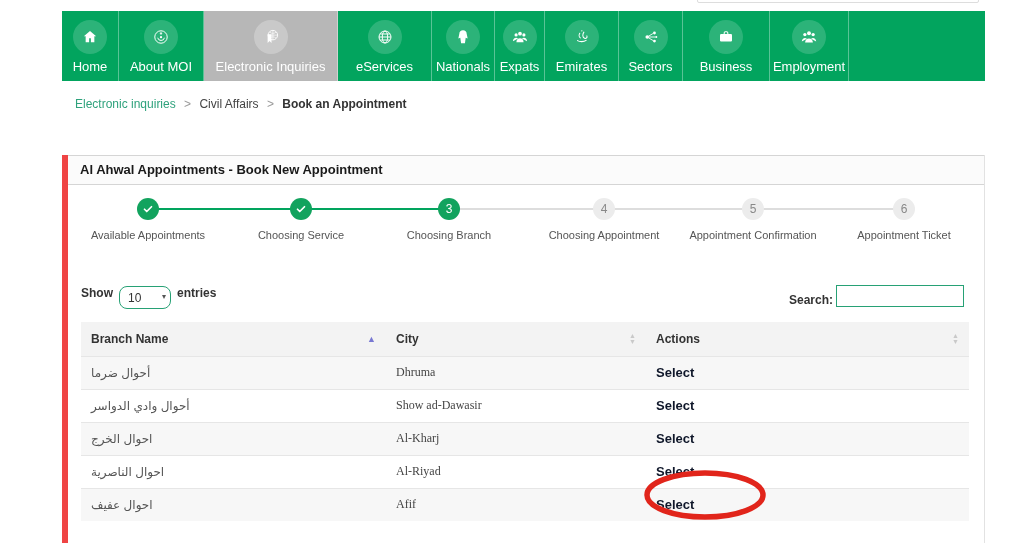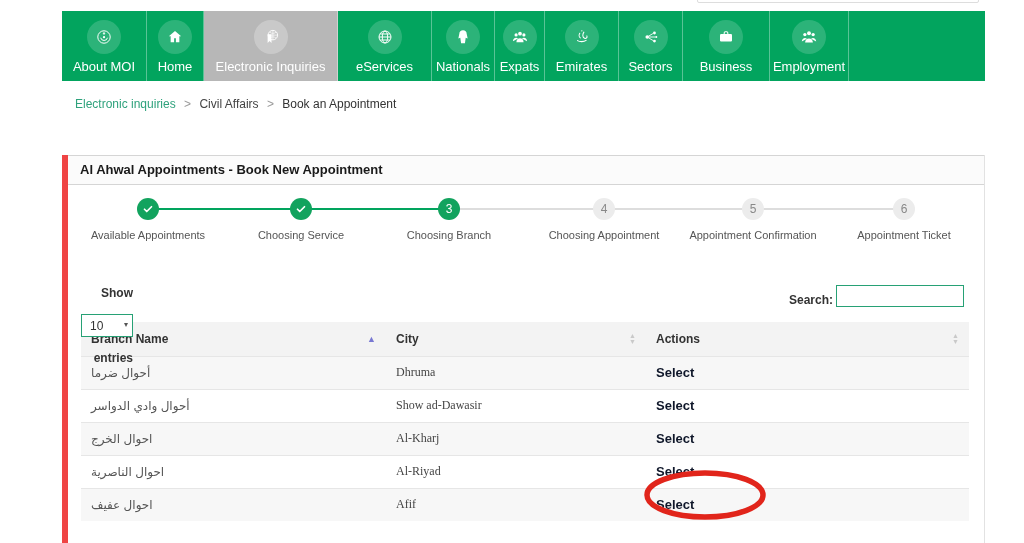--- a/index.html
+++ b/index.html
@@ -21,21 +21,21 @@
     background:rgba(255,255,255,.17); display:flex; align-items:center; justify-content:center;
     margin-bottom:5px; }
   .nav-tab.active .icon-circle { background:rgba(255,255,255,.26); }
   .icon-circle svg { width:18px; height:18px; }
   .nav-label { color:#fff; font-size:13px; white-space:nowrap; }
 
   
   .breadcrumb { position:absolute; left:75px; top:97px; font-size:12px; color:#444; }
   .breadcrumb .crumb-link { color:#2fa27c; text-decoration:none; cursor:pointer; }
   .breadcrumb .sep { color:#999; margin:0 5px; }
-  .breadcrumb .current { font-weight:normal; color:#333; }
+  .breadcrumb .current { font-weight:bold; color:#333; }
 
   
   .container { position:absolute; left:62px; top:155px; width:923px; height:436px;
     border-left:6px solid #ef4444; border-right:1px solid #e2e2e2; background:#fff; }
   .panel-title { height:30px; line-height:28px; background:#fbfbfb;
     border-top:1px solid #d5d5d5; border-bottom:1px solid #d5d5d5;
     font-weight:bold; font-size:13px; color:#1a1a1a; padding-left:12px; }
 
   
   .steps { position:relative; height:86px; }
@@ -46,25 +46,25 @@
   .step-circle { width:22px; height:22px; border-radius:50%; margin:0 auto;
     display:flex; align-items:center; justify-content:center;
     font-size:12px; color:#888; background:#ececec; }
   .step.done .step-circle, .step.current .step-circle { background:#12a35e; color:#fff; }
   .step-circle svg { width:12px; height:12px; }
   .step-label { margin-top:9px; font-size:11px; color:#555; }
 
   
   .toolbar { margin:14px 20px 0 13px; height:25px; position:relative;
     font-size:12px; font-weight:bold; color:#333; }
-  .show-wrap { position:absolute; left:0; top:1px; display:flex; align-items:flex-end; gap:14px;flex-direction:column; }
+  .show-wrap { position:absolute; left:0; top:1px; display:flex; align-items:flex-start; gap:6px; }
   .select-wrap { position:relative; display:inline-block; }
   .page-size { appearance:none; -webkit-appearance:none; width:52px; height:23px;
     border:1px solid #27a175; background:#fff; font-size:12px; padding:0 16px 0 8px;
-    color:#333; border-radius:0; }
+    color:#333; border-radius:8px; }
   .select-caret { position:absolute; right:5px; top:6px; font-size:8px; color:#555;
     pointer-events:none; }
   .search-wrap { position:absolute; right:0; top:0; display:flex; align-items:flex-end; gap:3px; }
   .search-input { width:128px; height:22px; border:1px solid #27a175; padding:0 5px;
     font-size:12px; }
 
   
   table.branches { margin:12px 20px 0 13px; width:888px; border-collapse:collapse;
     font-size:12px; }
   th { background:#f3f3f3; height:34px; font-weight:bold; color:#333; text-align:left;
@@ -81,38 +81,38 @@
 
   .red-ellipse { position:absolute; left:643px; top:469px; width:124px; height:52px;
     pointer-events:none; }
 </style>
 </head>
 <body>
 
 <div class="top-remnant"></div>
 
 <nav class="navbar">
+  <div class="nav-tab" style="width:57px">
+    <span class="icon-circle">
+      <svg viewBox="0 0 24 24">
+          <path fill="#fff" d="M12 4l-8.2 7h2.4v8h4.6v-5.2h2.4V19h4.6v-8h2.4z"></path>
+        </svg>
+    </span>
+    <span class="nav-label">Home</span>
+  </div>
   <div class="nav-tab" style="width:85px">
     <span class="icon-circle">
       <svg viewBox="0 0 24 24" fill="none" stroke="#fff">
           <circle cx="12" cy="12" r="8.3" stroke-width="1.3"></circle>
           <path d="M7.6 13a4.6 4.6 0 009 0" stroke-width="1.3"></path>
           <path d="M12 5.2v4M10.4 7.2h3.2" stroke-width="1.1"></path>
           <circle cx="12" cy="12.2" r="1.5" fill="#fff" stroke="none"></circle>
         </svg>
     </span>
     <span class="nav-label">About MOI</span>
-  </div>
-  <div class="nav-tab" style="width:57px">
-    <span class="icon-circle">
-      <svg viewBox="0 0 24 24">
-          <path fill="#fff" d="M12 4l-8.2 7h2.4v8h4.6v-5.2h2.4V19h4.6v-8h2.4z"></path>
-        </svg>
-    </span>
-    <span class="nav-label">Home</span>
   </div>
   <div class="nav-tab active" style="width:134px">
     <span class="icon-circle">
       <svg viewBox="0 0 24 24">
           <circle cx="14.5" cy="9.5" r="6.3" fill="none" stroke="#fff" stroke-width="1.2"></circle>
           <path d="M14.5 3.2v12.6M8.2 9.5h12.6M10.2 5.5c2.5 2.2 6 2.2 8.6 0M10.2 13.5c2.5-2.2 6-2.2 8.6 0" stroke="#fff" stroke-width=".9" fill="none"></path>
           <path fill="#fff" d="M7.5 8.2h5.2V20l-2.6-2.6L7.5 20z"></path>
         </svg>
     </span>
     <span class="nav-label">Electronic Inquiries</span>

